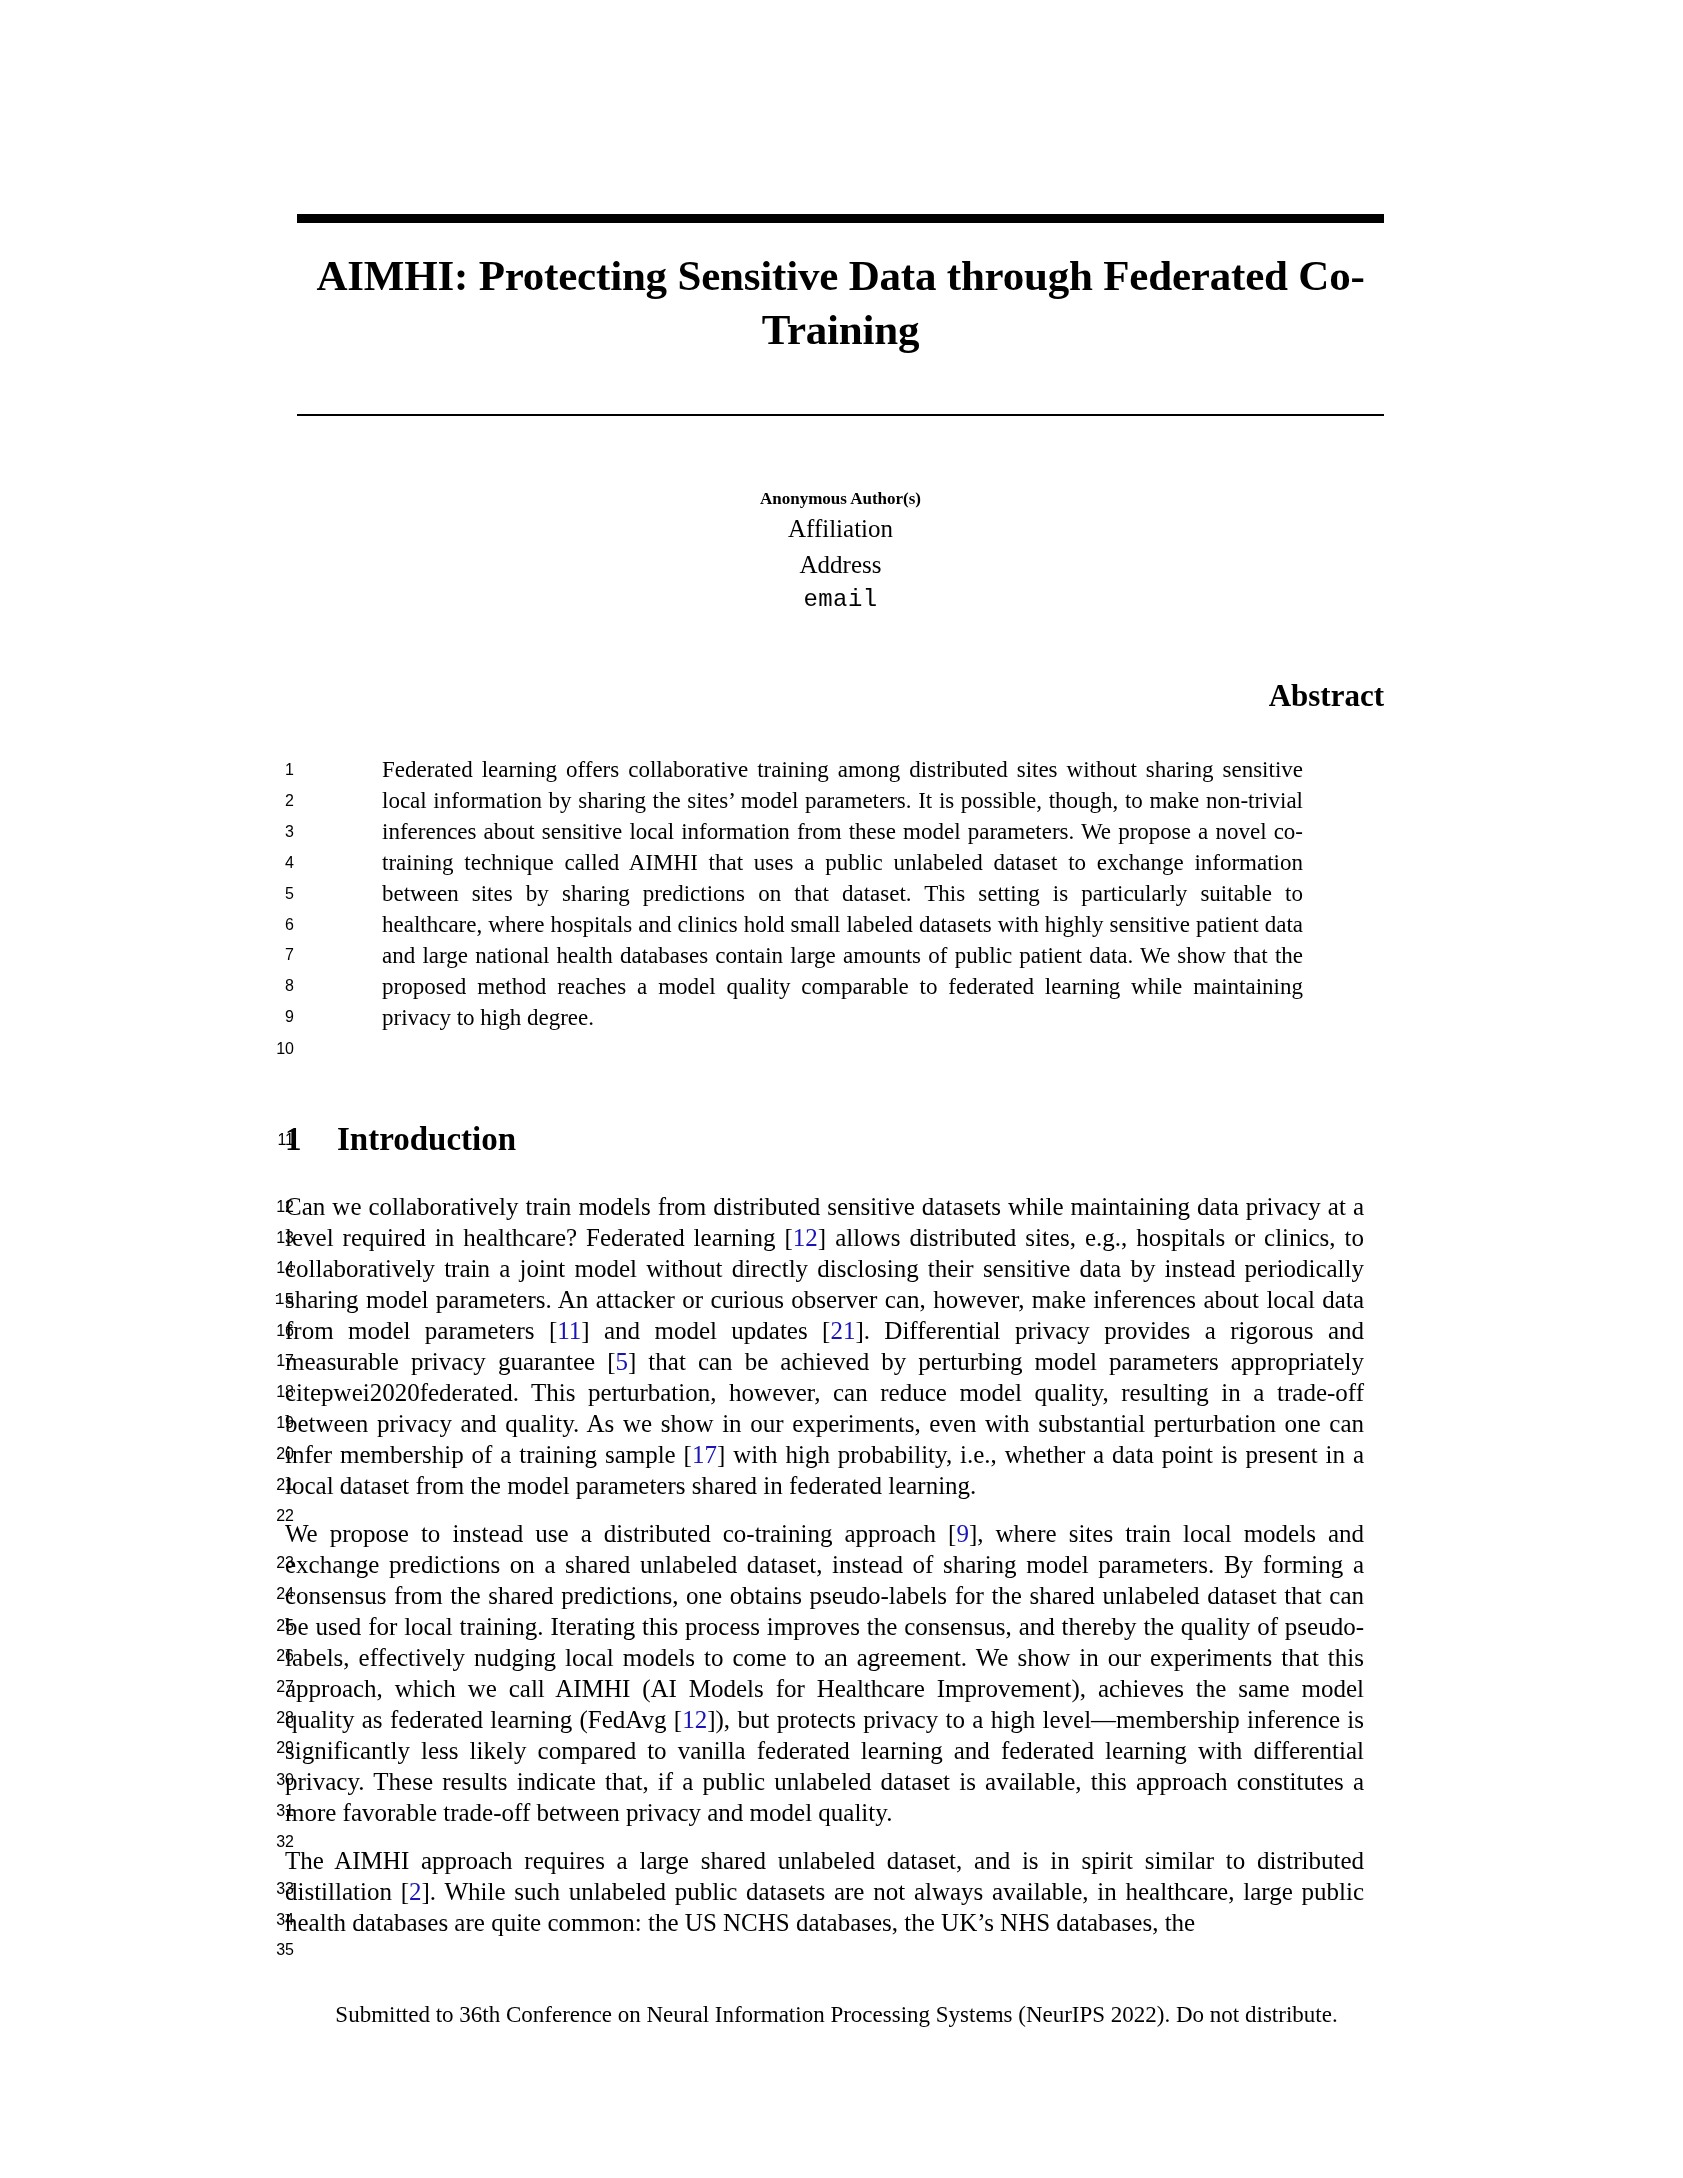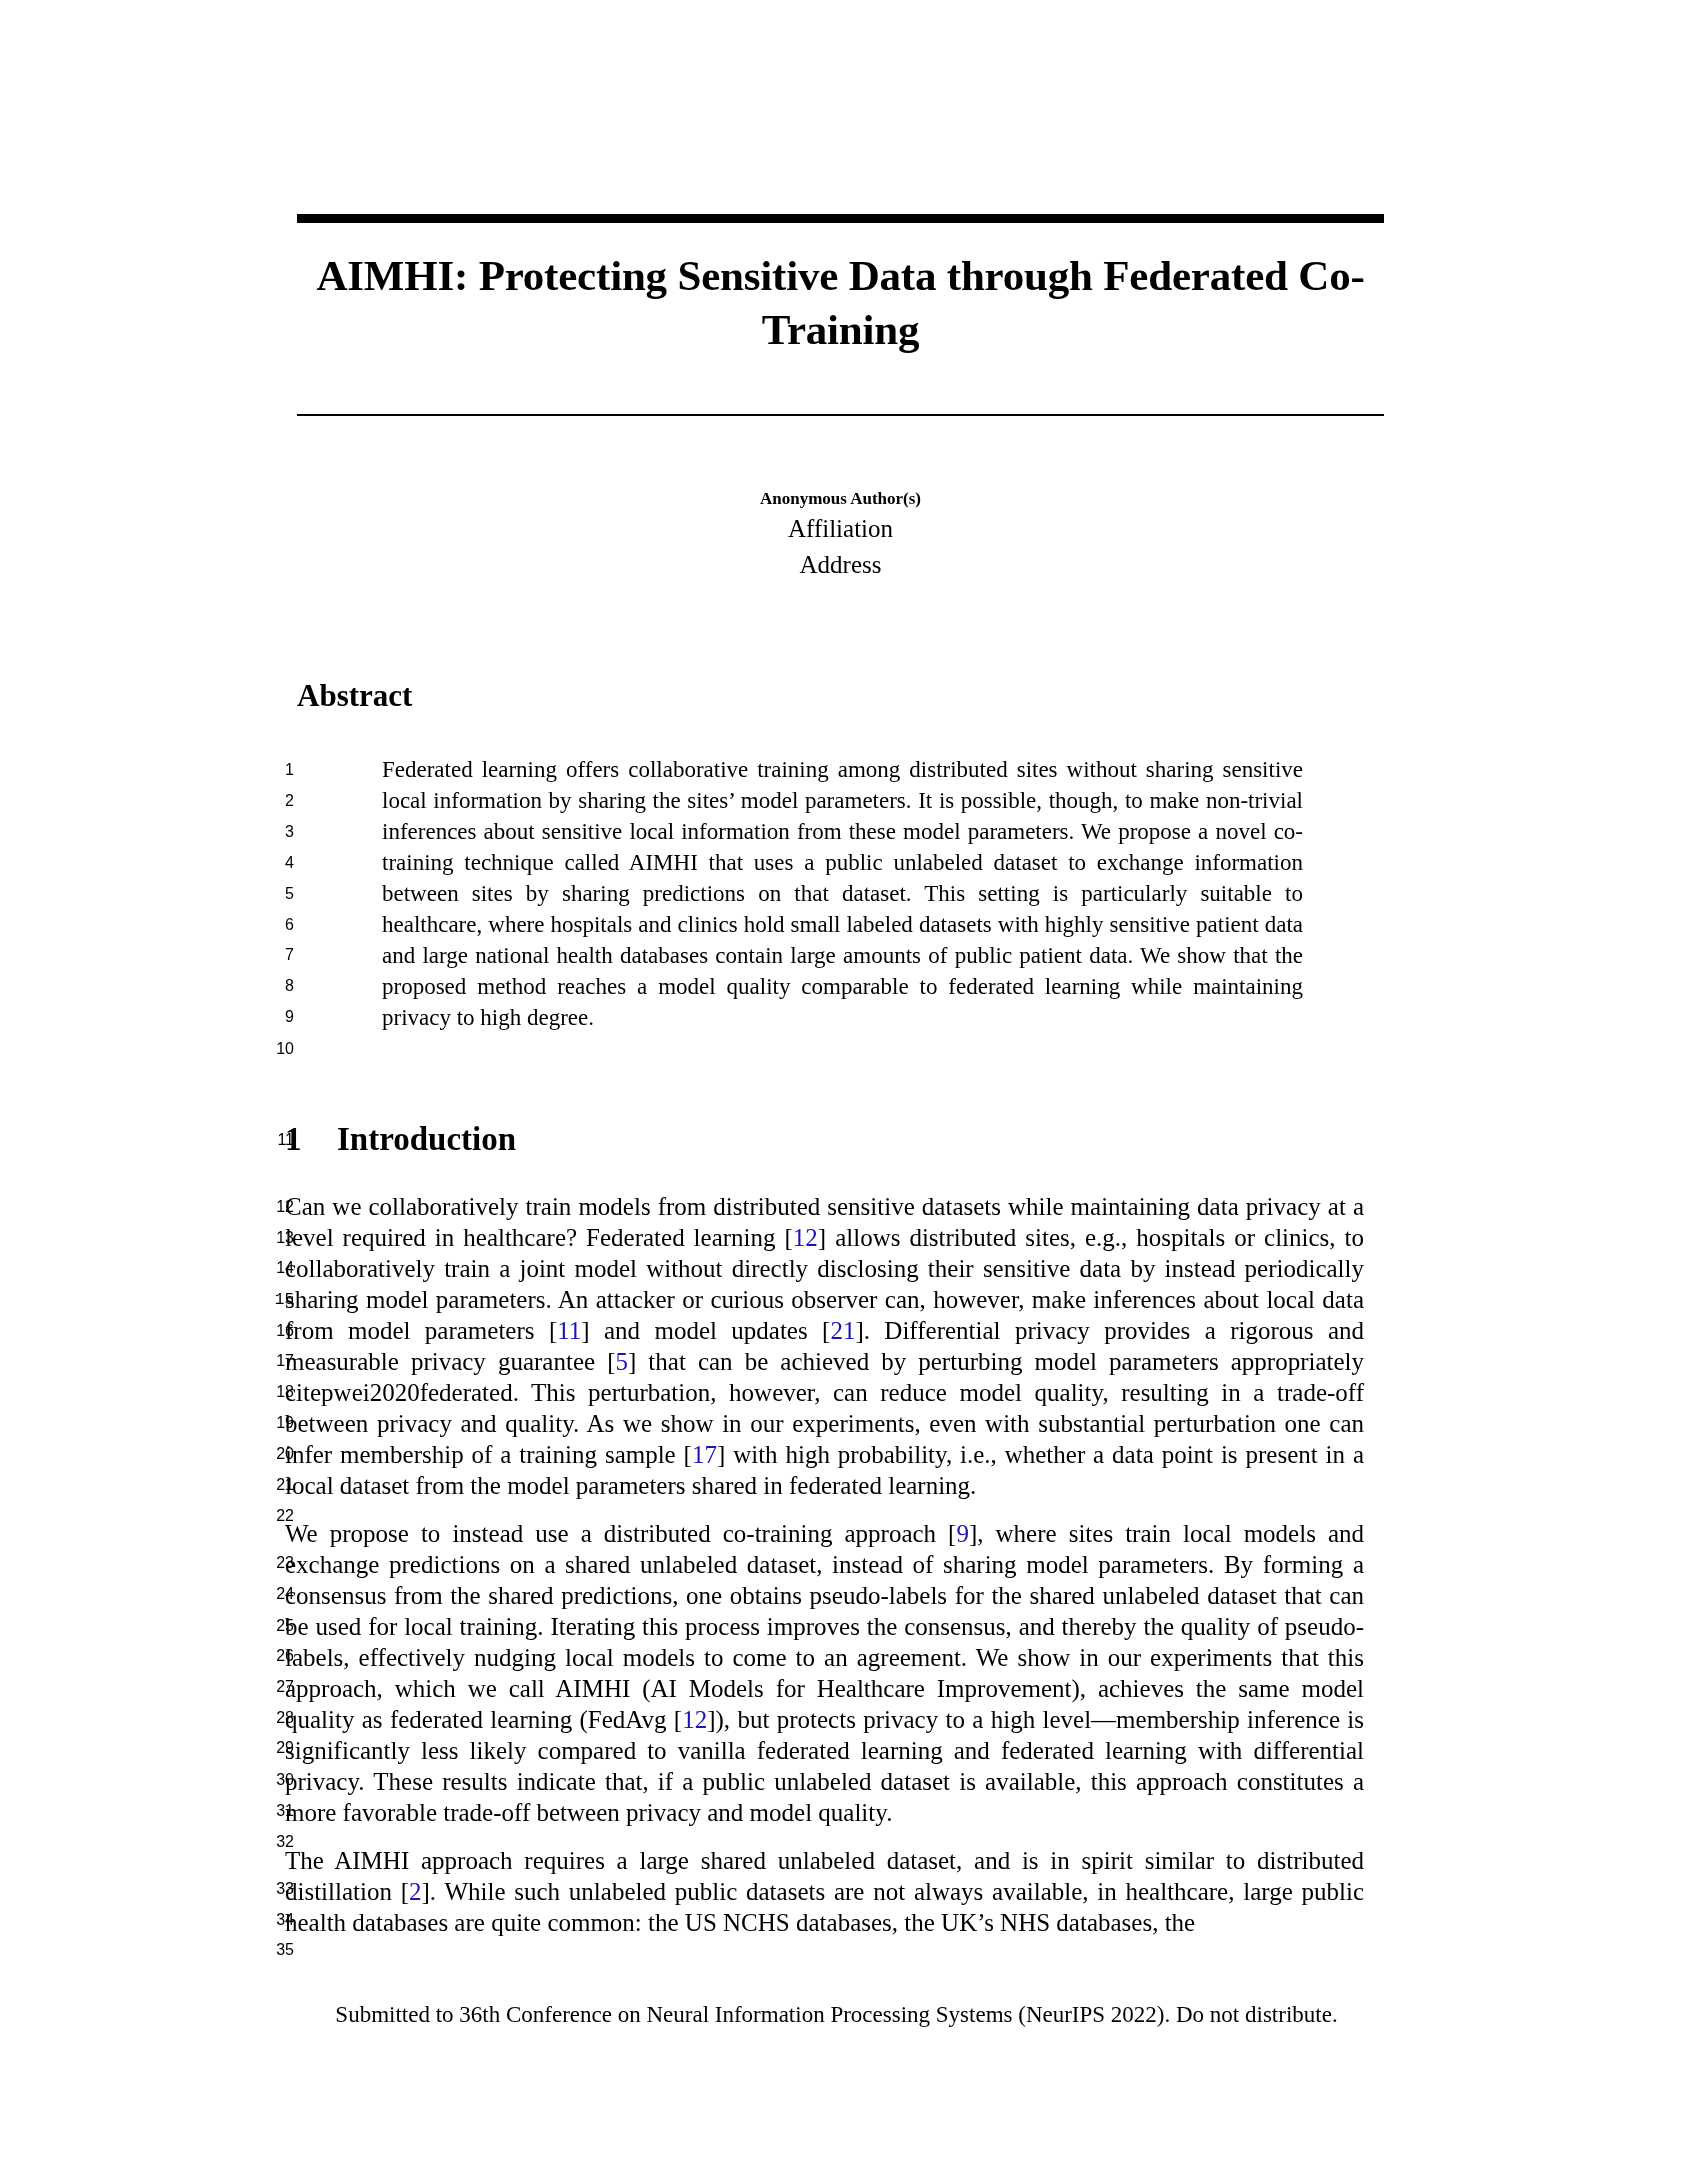--- a/index.html
+++ b/index.html
@@ -74,21 +74,21 @@
     font-family: "Liberation Mono", "DejaVu Sans Mono", monospace;
     letter-spacing: 0.4px;
   }
 
   
   .abstract-heading {
     position: absolute;
     left: 297px;
     top: 678px;
     width: 1087px;
-    text-align: left;
+    text-align: right;
     font-size: 31px;
     font-weight: bold;
   }
   .abstract-body {
     position: absolute;
     left: 382px;
     top: 754px;
     width: 921px;
     font-size: 23px;
     line-height: 31px;
@@ -175,20 +175,21 @@
   <div class="rule-thick"></div>
 
   <div class="paper-title">AIMHI: Protecting Sensitive Data through Federated Co-Training</div>
 
   <div class="rule-thin"></div>
 
   <div class="authors">
     <div class="author-name">Anonymous Author(s)</div>
     <div class="author-affiliation">Affiliation</div>
     <div class="author-address">Address</div>
+    <div class="author-email">email</div>
   </div>
 
   <div class="abstract-heading">Abstract</div>
 
   <div class="abstract-body">Federated learning offers collaborative training among distributed sites without sharing sensitive local information by sharing the sites’ model parameters. It is possible, though, to make non-trivial inferences about sensitive local information from these model parameters. We propose a novel co-training technique called AIMHI that uses a public unlabeled dataset to exchange information between sites by sharing predictions on that dataset. This setting is particularly suitable to healthcare, where hospitals and clinics hold small labeled datasets with highly sensitive patient data and large national health databases contain large amounts of public patient data. We show that the proposed method reaches a model quality comparable to federated learning while maintaining privacy to high degree.</div>
 
   <div class="section-heading">
     <span class="num">1</span><span>Introduction</span>
   </div>
 

